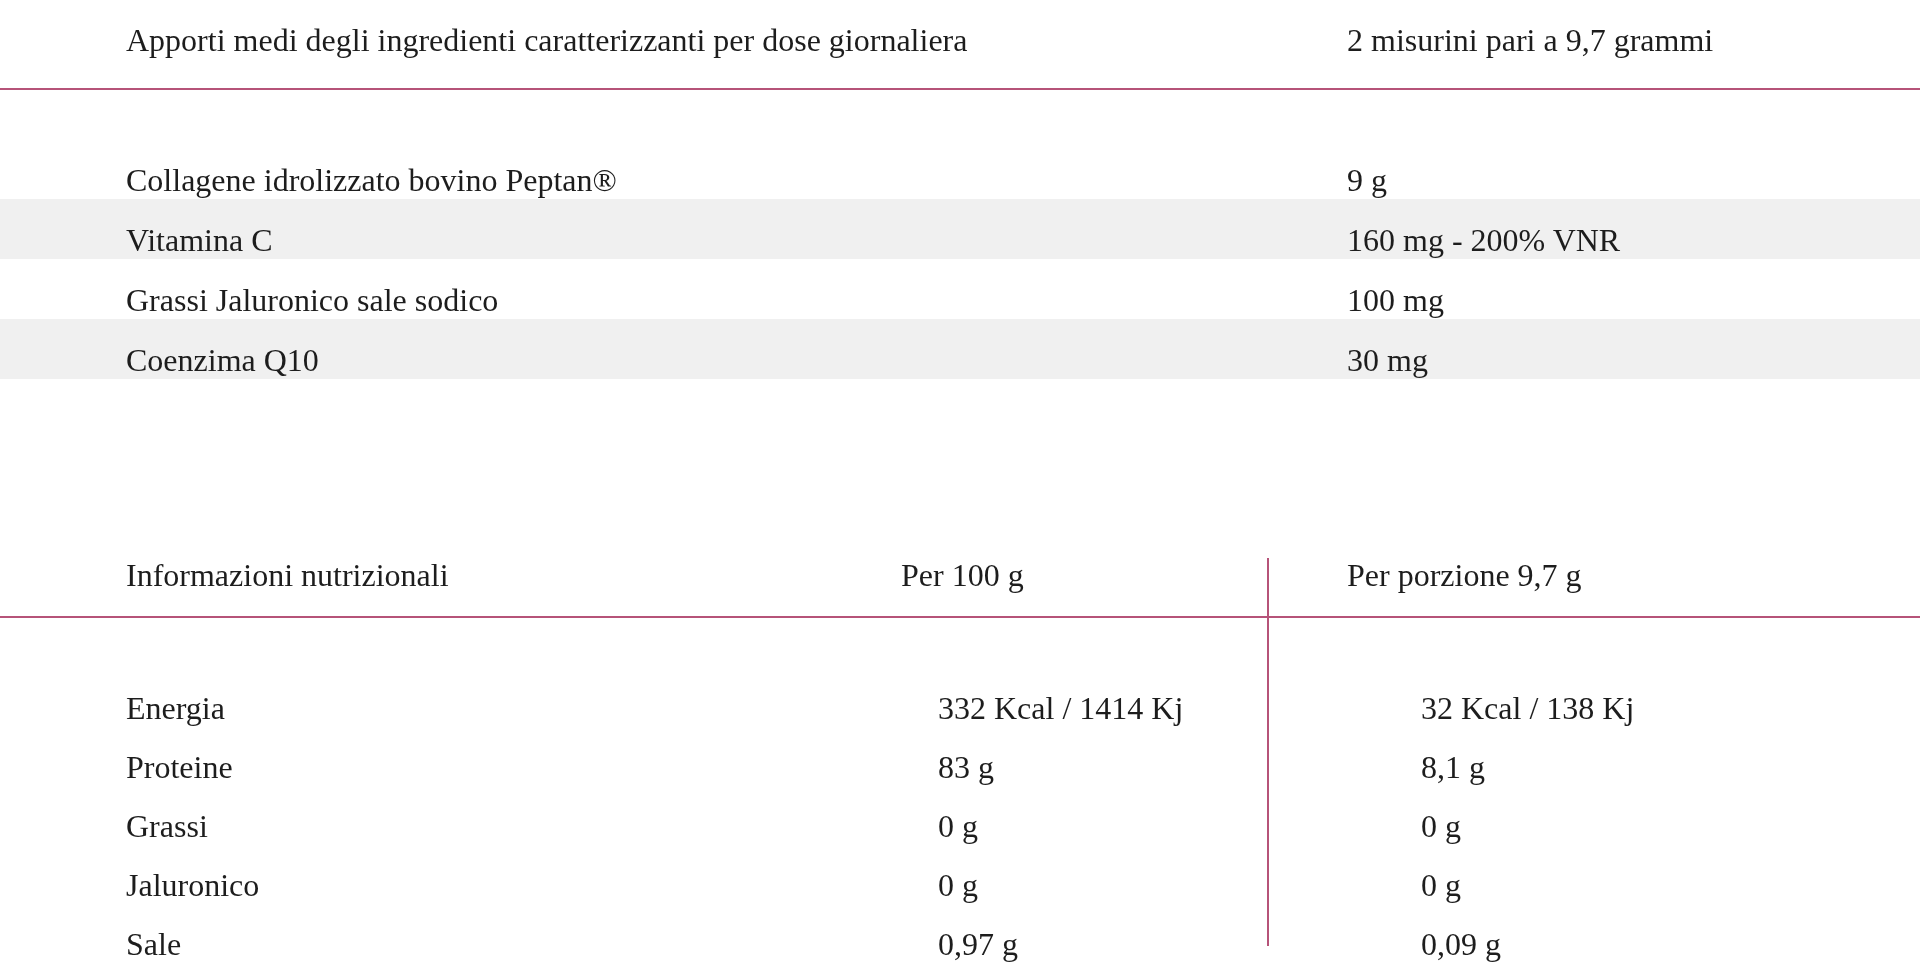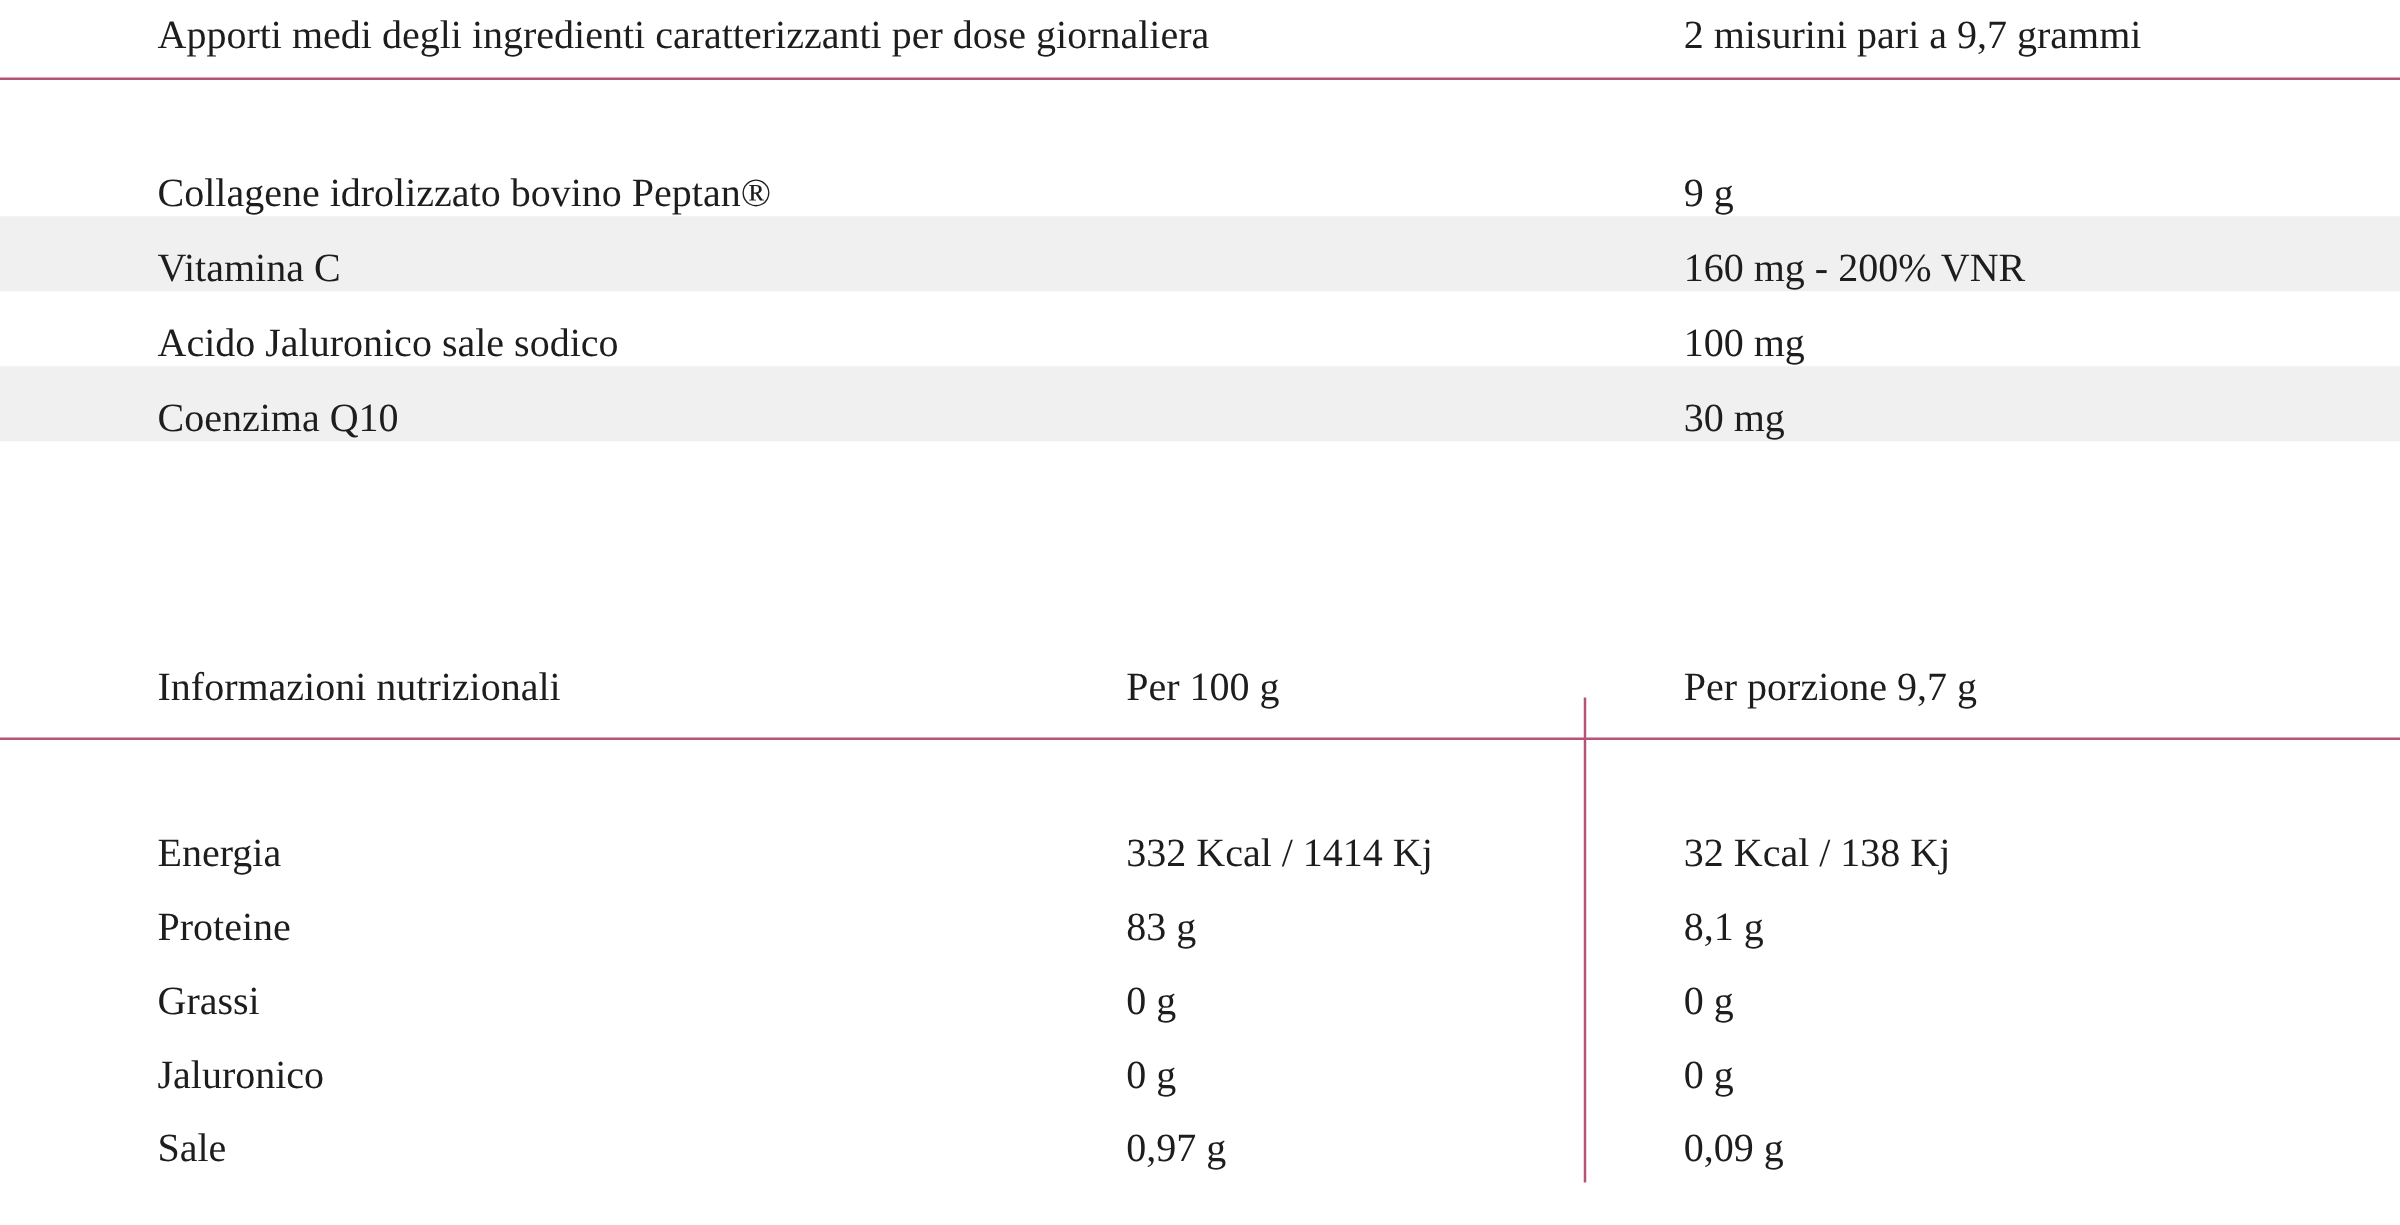--- a/index.html
+++ b/index.html
@@ -23,21 +23,21 @@
     padding-left: 126px;
     background: transparent;
   }
   .row.striped { background: var(--stripe, #f0f0f0); }
 
   
   .t1 .label-cell { width: 1221px; flex: 0 0 auto; }
   .t1 .value-cell { flex: 1 1 auto; }
 
   .header-row1 {
-    height: 64px;
+    height: 90px;
     border-bottom: 2px solid var(--accent, #b65379);
     display: flex;
     align-items: center;
     padding-left: 126px;
     padding-bottom: 8px;
   }
 
   .spacer-a { height: 49px; }
   .spacer-b { height: 149px; }
   .spacer-c { height: 50px; }
@@ -48,21 +48,21 @@
     border-bottom: 2px solid var(--accent, #b65379);
     display: flex;
     align-items: center;
     padding-left: 126px;
     padding-top: 6px;
     justify-content: space-between;
   }
   .t2 .label-cell { width: 775px; flex: 0 0 auto; }
   .t2 .mid-cell   { width: 446px; flex: 0 0 auto; }
   .t2 .end-cell   { flex: 1 1 auto; }
-  .t2 .row { height: 59px; }
+  .t2 .row { height: 59px; gap: 37px; }
 
   .v-divider {
     position: absolute;
     left: 1267px;
     top: 558px;
     width: 2px;
     height: 388px;
     background: var(--accent, #b65379);
   }
 
@@ -86,21 +86,21 @@
       <span class="label-cell cell-text">Collagene idrolizzato bovino Peptan®</span>
       <span class="value-cell cell-text">9 g</span>
     </div>
 
     <div class="row striped">
       <span class="label-cell cell-text">Vitamina C</span>
       <span class="value-cell cell-text">160 mg - 200% VNR</span>
     </div>
 
     <div class="row">
-      <span class="label-cell cell-text">Acido Jaluronico sale sodico</span>
+      <span class="label-cell cell-text">Grassi Jaluronico sale sodico</span>
       <span class="value-cell cell-text">100 mg</span>
     </div>
 
     <div class="row striped">
       <span class="label-cell cell-text">Coenzima Q10</span>
       <span class="value-cell cell-text">30 mg</span>
     </div>
 
   </section>
 

